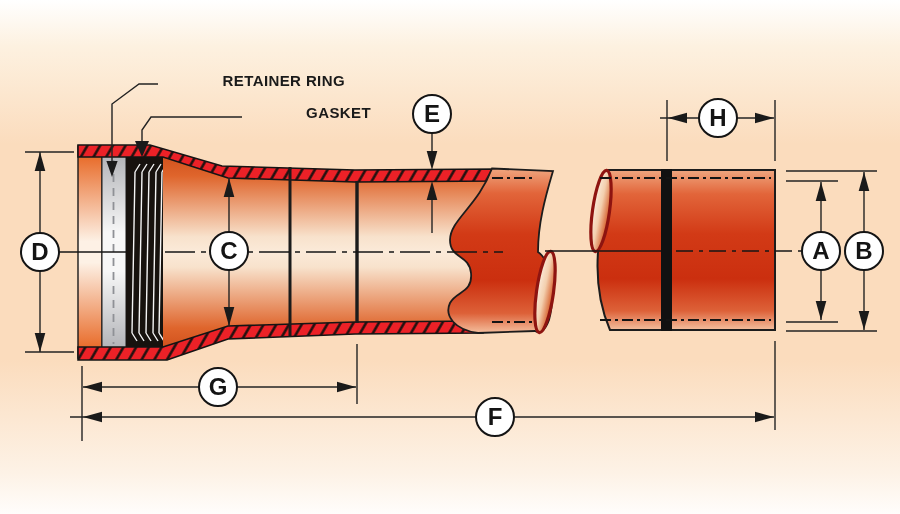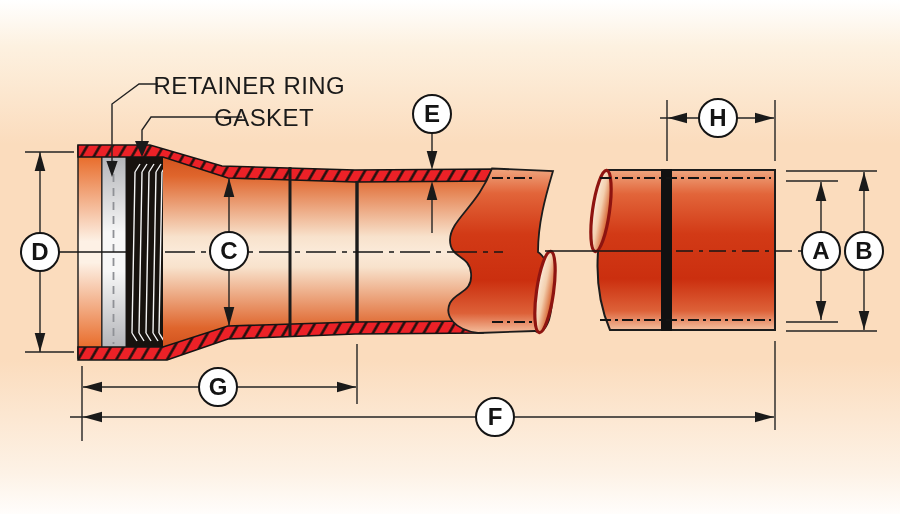--- a/index.html
+++ b/index.html
@@ -9,21 +9,21 @@
     background:linear-gradient(180deg,#ffffff 0%,#fdf1e0 9%,#fbdcbd 28%,#fbdcbd 70%,#fdf2e6 92%,#fffdfb 100%);
   }
   .stage svg{position:absolute;left:0;top:0;}
   .dim-circle{
     position:absolute;width:40px;height:40px;box-sizing:border-box;
     border:2.5px solid #141414;border-radius:50%;background:#ffffff;
     display:flex;align-items:center;justify-content:center;
     font-weight:bold;font-size:24px;color:#141414;line-height:1;
   }
   .callout{
-    position:absolute;font-weight:normal;font-size:24px;color:#1a1a1a;
+    position:absolute;font-weight:bold;font-size:15px;color:#1a1a1a;
     letter-spacing:0.4px;white-space:nowrap;
   }
 </style>
 </head>
 <body>
 
 <div class="stage">
 
 <svg width="900" height="514" viewBox="0 0 900 514">
   <defs>
@@ -163,21 +163,21 @@
     <polygon points="83,387 102,381.7 102,392.3"></polygon>
         <polygon points="356,387 337,381.7 337,392.3"></polygon>
     <polygon points="83,417 102,411.7 102,422.3"></polygon>
         <polygon points="774,417 755,411.7 755,422.3"></polygon>
     <polygon points="112,177 106.4,161 117.6,161"></polygon>
     <polygon points="142,157 135,141 149,141"></polygon>
   </g>
 </svg>
 
 <div class="callout" style="right:555px;top:72px">RETAINER RING</div>
-<div class="callout" style="right:586px;top:104px">GASKET</div>
+<div class="callout" style="right:529px;top:104px">GASKET</div>
 
 <div class="dim-circle" style="left:20px;top:232px">D</div>
 <div class="dim-circle" style="left:209px;top:231px">C</div>
 <div class="dim-circle" style="left:412px;top:94px">E</div>
 <div class="dim-circle" style="left:698px;top:98px">H</div>
 <div class="dim-circle" style="left:801px;top:231px">A</div>
 <div class="dim-circle" style="left:844px;top:231px">B</div>
 <div class="dim-circle" style="left:198px;top:367px">G</div>
 <div class="dim-circle" style="left:475px;top:397px">F</div>
 

